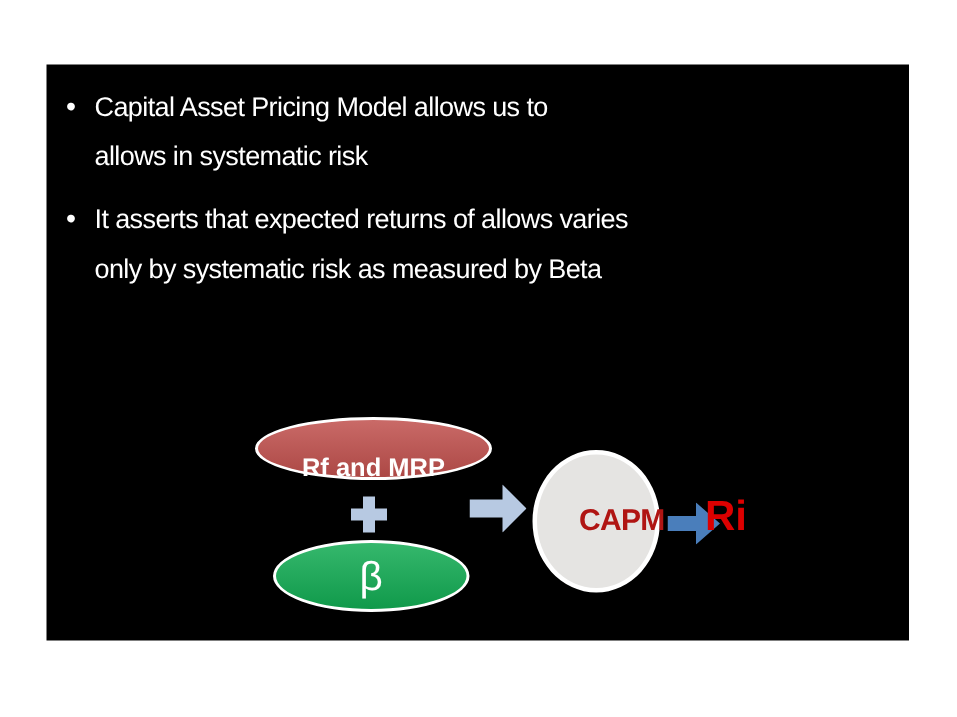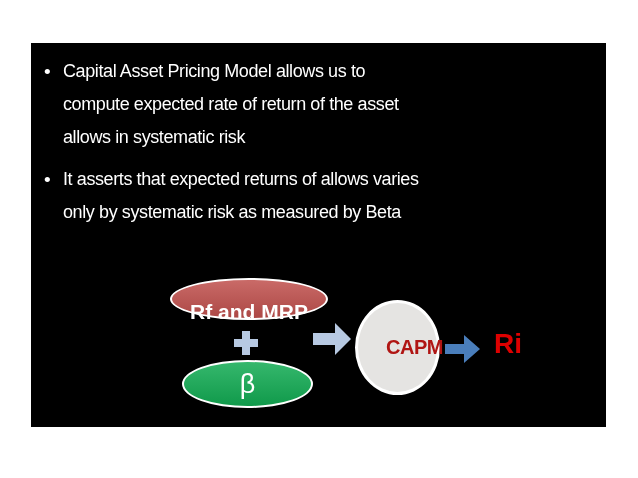--- a/index.html
+++ b/index.html
@@ -26,47 +26,46 @@
     white-space:nowrap;color:#ffffff;
   }
   
   .ellipse{
     position:absolute;border:2px solid #ffffff;border-radius:50%;
     display:flex;align-items:center;justify-content:center;
     background-image:linear-gradient(rgba(255,255,255,0.15),rgba(0,0,0,0.10));
     box-sizing:border-box;
   }
   .el-rf{left:139px;top:235px;width:158px;height:42px;}
-  .el-rf .shape-label{color:#ffffff;font-weight:bold;font-size:21px;margin-top:25px;}
+  .el-rf .shape-label{color:#ffffff;font-weight:bold;font-size:17px;margin-top:25px;}
   .el-beta{left:151px;top:317px;width:131px;height:48px;}
   .el-beta .shape-label{color:#ffffff;font-size:27px;line-height:1;}
   .el-capm{left:324px;top:257px;width:85px;height:95px;border-width:3px;background-image:none;}
   .el-capm .shape-label{font-weight:bold;font-size:20px;letter-spacing:-0.5px;}
   .plus{position:absolute;left:203px;top:288px;width:24px;height:24px;}
   .plus .bar-h{position:absolute;left:0;top:8px;width:24px;height:8px;}
   .plus .bar-v{position:absolute;left:8px;top:0;width:8px;height:24px;}
   .arrow1{position:absolute;left:282px;top:280px;width:38px;height:32px;}
   .arrow2{position:absolute;left:414px;top:292px;width:35px;height:28px;}
   .ri-label{
-    position:absolute;left:463px;top:287px;
+    position:absolute;left:439px;top:287px;
     font-weight:bold;font-size:28px;line-height:28px;
   }
 </style>
 </head>
 <body>
 
 <div class="canvas">
   <div class="slide">
 
     <div class="bullets">
       <div class="bullet-row">
         <span class="bullet-marker">•</span>
         <div class="bullet-lines">
           <div class="line">Capital Asset Pricing Model allows us to</div>
-          <div class="line">compute expected rate of return of the asset</div>
           <div class="line">allows in systematic risk</div>
         </div>
       </div>
       <div class="bullet-row">
         <span class="bullet-marker">•</span>
         <div class="bullet-lines">
           <div class="line">It asserts that expected returns of allows varies</div>
           <div class="line">only by systematic risk as measured by Beta</div>
         </div>
       </div>

